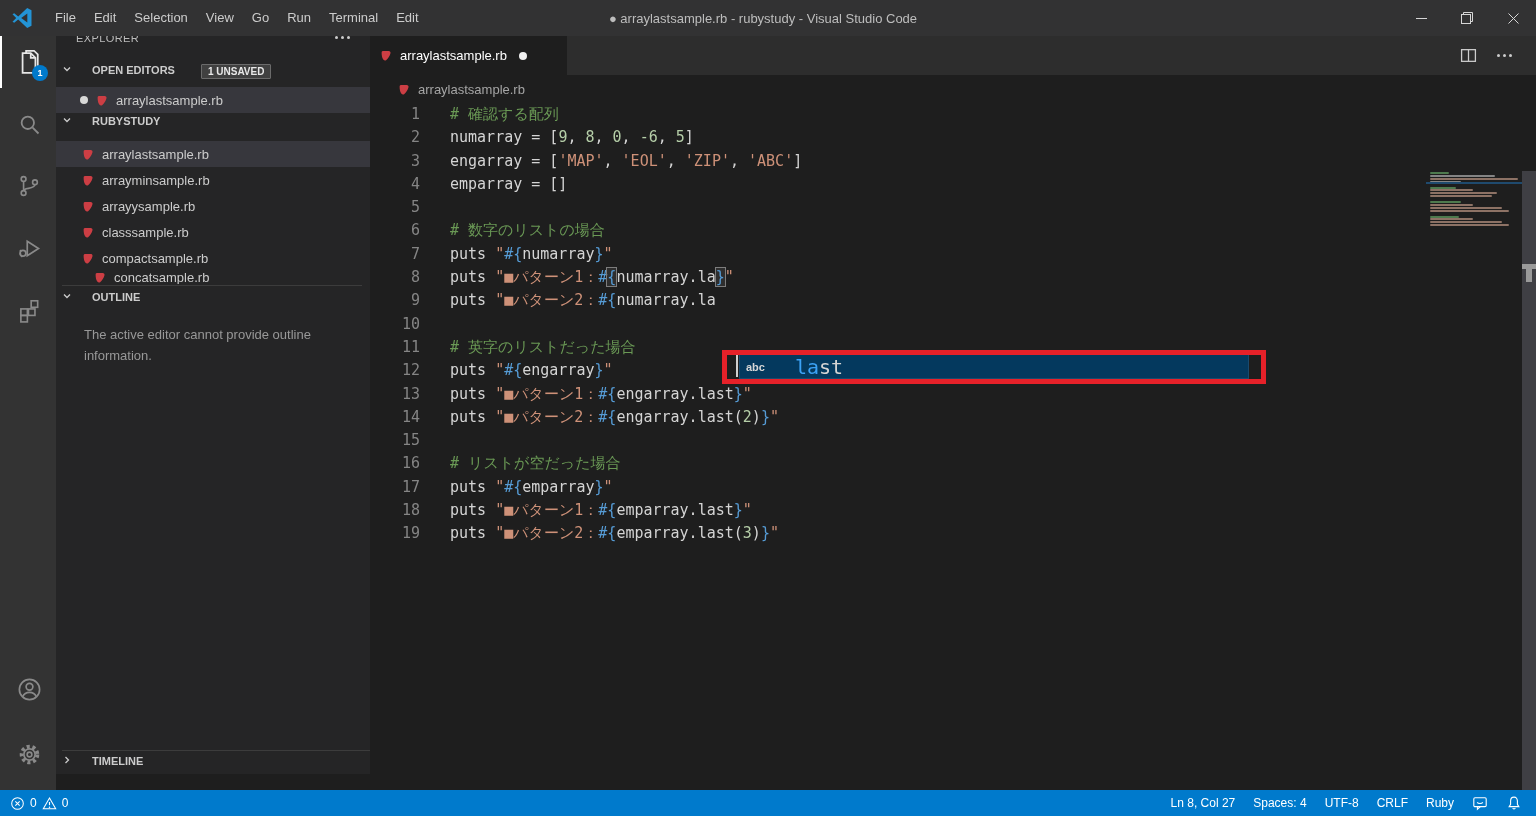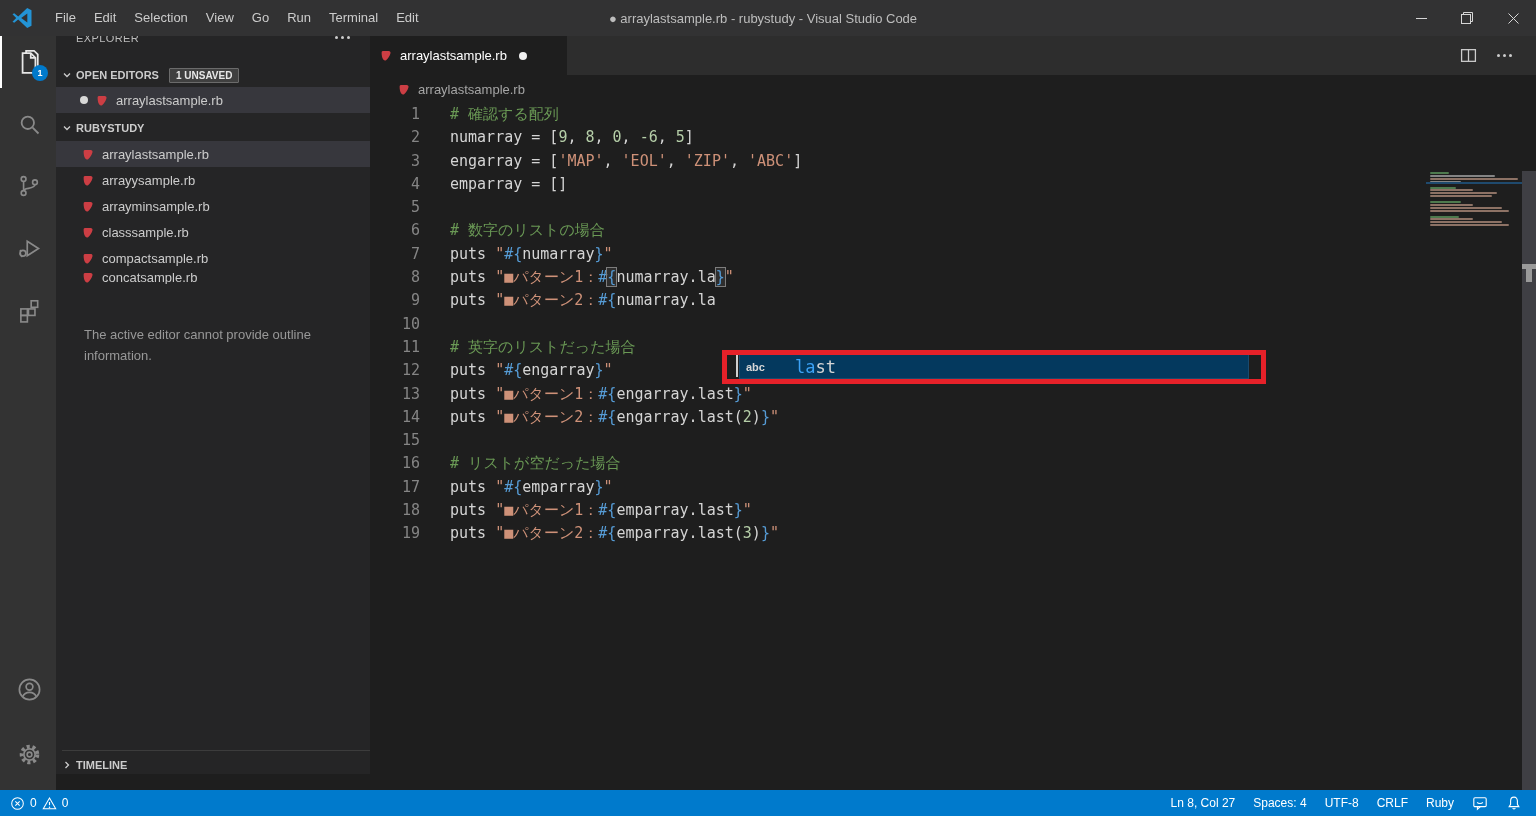--- a/index.html
+++ b/index.html
@@ -21,30 +21,30 @@
   .ab-top { padding-top:2px; }
   .ab-item.active { border-left:2px solid #ffffff; }
   .ab-bottom { margin-top:auto; padding-bottom:6px; }
   .ab-badge { position:absolute; right:8px; bottom:7px; min-width:16px; height:16px; border-radius:9px; background:#007acc; color:#ffffff; font-size:9px; line-height:16px; text-align:center; font-weight:bold; }
 
   
   .sidebar { position:absolute; left:56px; top:20px; width:314px; height:754px; background:#252526; z-index:10; }
   .sb-title { position:absolute; left:20px; top:12px; font-size:11px; letter-spacing:.4px; color:#bbbbbb; }
   .sb-more { position:absolute; right:20px; top:16px; display:flex; gap:3px; }
   .sb-more i { width:3px; height:3px; border-radius:50%; background:#cccccc; display:block; }
-  .section-head { display:flex; align-items:center; gap:4px; font-size:11px; font-weight:bold; color:#cccccc; }
+  .section-head { display:flex; align-items:flex-start; gap:20px; font-size:11px; font-weight:bold; color:#cccccc; }
   .sec-open-editors { position:absolute; left:6px; top:44px; height:22px; width:300px; }
   .unsaved-badge { margin-left:6px; background:#404040; border:1px solid #6b6b6b; border-radius:1px; font-size:10px; font-weight:bold; color:#e8e8e8; padding:1px 6px; }
   .oe-item { position:absolute; left:0; top:67px; width:314px; height:26px; display:flex; align-items:center; background:#37373d; }
   .mod-dot { width:8px; height:8px; border-radius:50%; background:#d8d8d8; margin:0 8px 0 24px; flex:none; }
   .sec-folder { position:absolute; left:6px; top:95px; height:26px; width:300px; }
   .file-list { position:absolute; left:0; top:121px; width:314px; }
   .frow { height:26px; display:flex; align-items:center; padding-left:26px; }
   .frow.sel { background:#37373d; }
-  .frow.clip { height:13px; overflow:hidden; }
+  .frow.clip { height:13px; overflow:hidden;margin-left:12px; }
   .flabel { font-size:13px; color:#cccccc; margin-left:7px; white-space:nowrap; }
   .ruby-ico { width:13px; height:13px; flex:none; }
   .sec-outline { position:absolute; left:6px; top:265px; height:26px; width:300px; border-top:1px solid #3c3c3c; padding-top:5px; }
   .outline-msg { position:absolute; left:28px; top:304px; width:240px; font-size:13px; line-height:21px; color:#989898; }
   .sec-timeline { position:absolute; left:6px; bottom:0; height:24px; width:308px; border-top:1px solid #3c3c3c; padding-top:4px; }
 
   
   .editor { position:absolute; left:370px; top:36px; width:1166px; height:754px; background:#1e1e1e; }
   .tabbar { position:absolute; left:0; top:0; width:1166px; height:39px; background:#2d2d2d; }
   .tab { position:absolute; left:0; top:0; width:197px; height:39px; background:#1e1e1e; display:flex; align-items:center; padding:0 10px; }
@@ -61,21 +61,21 @@
   .tk-c { color:#6a9955; }
   .tk-t { color:#d4d4d4; }
   .tk-num { color:#b5cea8; }
   .tk-s { color:#ce9178; }
   .tk-k { color:#569cd6; }
   .tk-kb { color:#569cd6; outline:1px solid #7d7d7d; background:rgba(120,120,120,.18); }
 
   
   .suggest { position:absolute; left:369px; top:251px; width:510px; height:25px; background:#04395e; border:1px solid #1a4a6e; display:flex; align-items:center; z-index:5;gap:23px; }
   .sg-kind { font-size:11px; font-weight:bold; color:#d7d7d7; margin:0 7px 0 6px; font-family:"Liberation Sans",sans-serif; }
-  .sg-word { font-family:"DejaVu Sans Mono",monospace; font-size:17px; color:#d4d4d4; }
+  .sg-word { font-family:"DejaVu Sans Mono",monospace; font-size:20px; color:#d4d4d4; }
   .sg-match { color:#3ca2f5; }
   .cursor-bar { position:absolute; left:366px; top:252px; width:2px; height:22px; background:#d0d0d0; z-index:6; }
   .red-annot { position:absolute; left:352px; top:247px; width:544px; height:34px; border:5px solid #e62129; z-index:7; pointer-events:none; }
 
   
   .minimap { position:absolute; left:1060px; top:69px; width:92px; height:70px; }
   .mm-bar { position:absolute; left:0; height:2px; border-radius:1px; }
   .mm-curline { position:absolute; left:1056px; top:79px; width:96px; height:2px; background:#1f4a6e; }
   .vscroll { position:absolute; left:1152px; top:68px; width:14px; height:686px; background:#3f3f44; }
   .vs-mark-bar { position:absolute; left:0; top:93px; width:14px; height:5px; background:#9a9a9a; }
@@ -217,48 +217,54 @@
       <div class="frow sel">
         <svg viewBox="0 0 16 16" class="ruby-ico">
           <path fill="#cc3e44" d="M3.5 2.5h7.2c1.6 0 2.6 1.2 2.2 2.6-.8 3-2.8 6.6-5.4 8.6-1 .8-2.3.6-3.2-.4C2.8 11.6 2 8.4 2 5 2 3.6 2.4 2.5 3.5 2.5Z"></path>
         </svg>
         <span class="flabel">arraylastsample.rb</span>
       </div>
       <div class="frow">
         <svg viewBox="0 0 16 16" class="ruby-ico">
           <path fill="#cc3e44" d="M3.5 2.5h7.2c1.6 0 2.6 1.2 2.2 2.6-.8 3-2.8 6.6-5.4 8.6-1 .8-2.3.6-3.2-.4C2.8 11.6 2 8.4 2 5 2 3.6 2.4 2.5 3.5 2.5Z"></path>
         </svg>
+        <span class="flabel">arrayminsample.rb</span>
+      </div>
+      <div class="frow">
+        <svg viewBox="0 0 16 16" class="ruby-ico">
+          <path fill="#cc3e44" d="M3.5 2.5h7.2c1.6 0 2.6 1.2 2.2 2.6-.8 3-2.8 6.6-5.4 8.6-1 .8-2.3.6-3.2-.4C2.8 11.6 2 8.4 2 5 2 3.6 2.4 2.5 3.5 2.5Z"></path>
+        </svg>
         <span class="flabel">arrayysample.rb</span>
       </div>
       <div class="frow">
         <svg viewBox="0 0 16 16" class="ruby-ico">
           <path fill="#cc3e44" d="M3.5 2.5h7.2c1.6 0 2.6 1.2 2.2 2.6-.8 3-2.8 6.6-5.4 8.6-1 .8-2.3.6-3.2-.4C2.8 11.6 2 8.4 2 5 2 3.6 2.4 2.5 3.5 2.5Z"></path>
         </svg>
-        <span class="flabel">arrayminsample.rb</span>
+        <span class="flabel">classsample.rb</span>
       </div>
       <div class="frow">
         <svg viewBox="0 0 16 16" class="ruby-ico">
           <path fill="#cc3e44" d="M3.5 2.5h7.2c1.6 0 2.6 1.2 2.2 2.6-.8 3-2.8 6.6-5.4 8.6-1 .8-2.3.6-3.2-.4C2.8 11.6 2 8.4 2 5 2 3.6 2.4 2.5 3.5 2.5Z"></path>
         </svg>
-        <span class="flabel">classsample.rb</span>
-      </div>
-      <div class="frow">
-        <svg viewBox="0 0 16 16" class="ruby-ico">
-          <path fill="#cc3e44" d="M3.5 2.5h7.2c1.6 0 2.6 1.2 2.2 2.6-.8 3-2.8 6.6-5.4 8.6-1 .8-2.3.6-3.2-.4C2.8 11.6 2 8.4 2 5 2 3.6 2.4 2.5 3.5 2.5Z"></path>
-        </svg>
         <span class="flabel">compactsample.rb</span>
       </div>
       <div class="frow clip">
         <svg viewBox="0 0 16 16" class="ruby-ico">
           <path fill="#cc3e44" d="M3.5 2.5h7.2c1.6 0 2.6 1.2 2.2 2.6-.8 3-2.8 6.6-5.4 8.6-1 .8-2.3.6-3.2-.4C2.8 11.6 2 8.4 2 5 2 3.6 2.4 2.5 3.5 2.5Z"></path>
         </svg>
         <span class="flabel">concatsample.rb</span>
       </div>
     </div>
 
+  <div class="section-head sec-outline">
+    <svg width="10" height="10" viewBox="0 0 10 10">
+        <polyline points="2,3.5 5,6.5 8,3.5" stroke="#cccccc" fill="none" stroke-width="1.3"></polyline>
+      </svg>
+    <span>OUTLINE</span>
+  </div>
   <div class="outline-msg">The active editor cannot provide outline information.</div>
 
   <div class="section-head sec-timeline">
     <svg width="10" height="10" viewBox="0 0 10 10">
         <polyline points="3.5,2 6.5,5 3.5,8" stroke="#cccccc" fill="none" stroke-width="1.3"></polyline>
       </svg>
     <span>TIMELINE</span>
   </div>
 </div>
 

